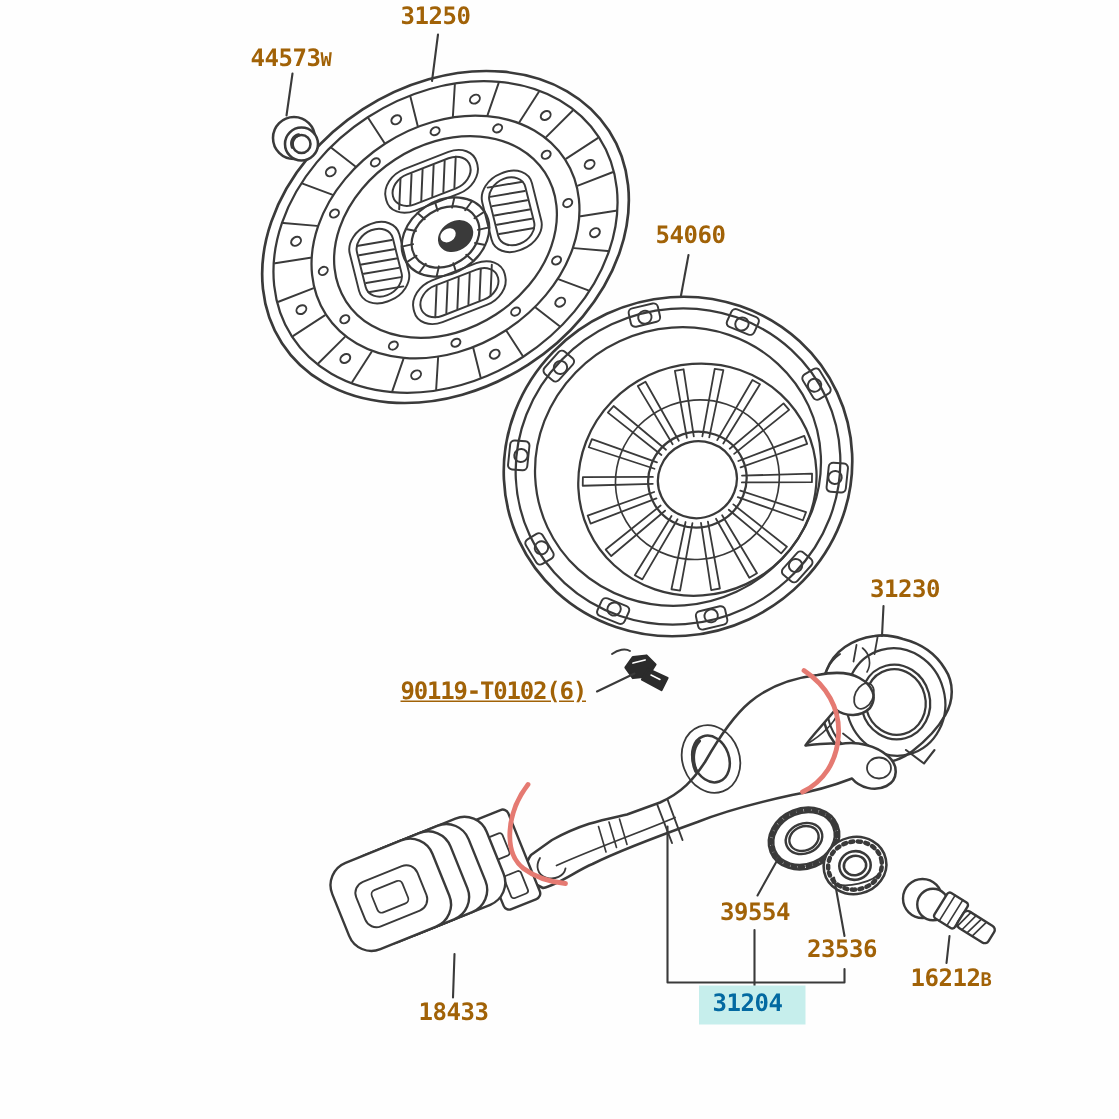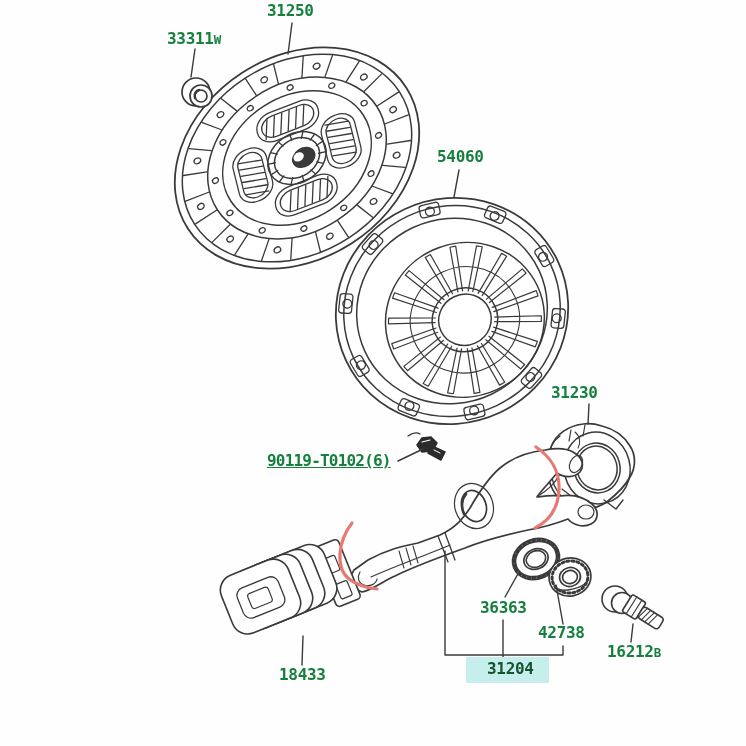--- a/index.html
+++ b/index.html
@@ -1,24 +1,24 @@
 <!DOCTYPE html>
 <html><head>
 <meta charset="utf-8">
 <style>
   html,body{margin:0;padding:0;background:#ffffff;}
   .stage{position:relative;width:746px;height:746px;background:#fefefe;overflow:hidden;
          font-family:"DejaVu Sans Mono", monospace;}
   svg{position:absolute;left:0;top:0;}
   svg *{vector-effect:non-scaling-stroke;}
-  .part-label{position:absolute;font:700 16px "DejaVu Sans Mono", monospace;color:#15803d;
+  .part-label{position:absolute;font:700 16px "DejaVu Sans Mono", monospace;color:#a16207;
               white-space:nowrap;letter-spacing:-0.3px;line-height:1;}
   .part-label .sfx{font-size:12.5px;}
   .long{letter-spacing:-0.8px;text-decoration:underline;}
-  .hl{background:#c6eeec;color:#14532d;padding:4px 15px 6px 21px;}
+  .hl{background:#c6eeec;color:#0369a1;padding:4px 15px 6px 9px;}
 </style>
 </head>
 <body>
 
 <div class="stage">
 
 <svg width="746" height="746" viewBox="0 0 746 746" stroke="#3a3a3a" fill="none" stroke-width="1.5" stroke-linecap="round" stroke-linejoin="round">
 
   <g transform="translate(297,158) rotate(-33) scale(1,0.78)">
     <circle r="130" fill="#fff" stroke-width="1.8"></circle>
@@ -310,33 +310,33 @@
     <path d="M445,551 L445,655 L563,655 L563,646"></path>
     <path d="M503,620 L503,657"></path>
   </g>
 
   <g stroke="#e57a72" stroke-width="3.2">
     <path d="M352,523 C338,541 335,568 349,579 C357,585 367,588 377,589"></path>
     <path d="M536,447 C551,457 560,472 559,490 C558,508 549,521 535,528"></path>
   </g>
 </svg>
 
-<div class="part-label" style="left:167px;top:31px"><span>33311</span><span class="sfx">W</span></div>
+<div class="part-label" style="left:167px;top:31px"><span>44573</span><span class="sfx">W</span></div>
 
 <div class="part-label" style="left:267px;top:3px"><span>31250</span></div>
 
 <div class="part-label" style="left:437px;top:149px"><span>54060</span></div>
 
-<div class="part-label" style="left:551px;top:385px"><span>31230</span></div>
+<div class="part-label" style="left:580px;top:385px"><span>31230</span></div>
 
 <div class="part-label long" style="left:267px;top:453px"><span>90119-T0102(6)</span></div>
 
-<div class="part-label" style="left:480px;top:600px"><span>36363</span></div>
-
-<div class="part-label" style="left:538px;top:625px"><span>42738</span></div>
+<div class="part-label" style="left:480px;top:600px"><span>39554</span></div>
+
+<div class="part-label" style="left:538px;top:625px"><span>23536</span></div>
 
 <div class="part-label hl" style="left:466px;top:657px"><span>31204</span></div>
 
 <div class="part-label" style="left:607px;top:644px"><span>16212</span><span class="sfx">B</span></div>
 
 <div class="part-label" style="left:279px;top:667px"><span>18433</span></div>
 
 </div>
 
 </body></html>

